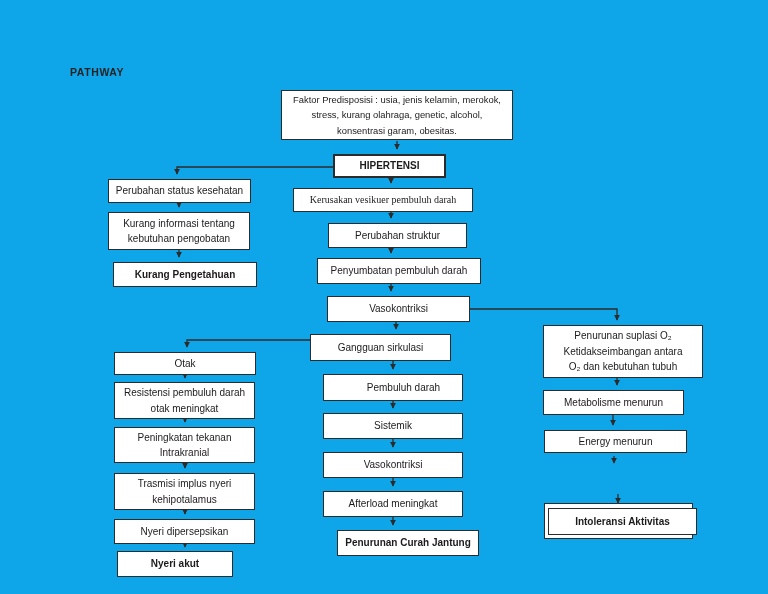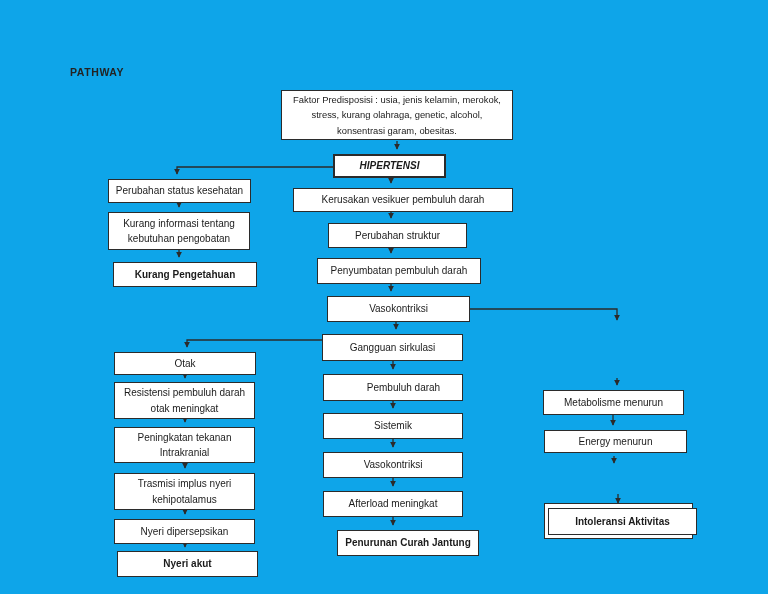--- a/index.html
+++ b/index.html
@@ -22,43 +22,43 @@
     text-align:center;
     background:#ffffff;
     border:1.5px solid #2b2b2b;
     color:#1b1b1b;
     font-size:10px;line-height:1.55;
     white-space:pre-line;
     padding:1px 3px;
   }
   .bold{font-weight:bold;}
   .dense{font-size:9.4px;line-height:1.6;}
-  .thick{border-width:2px;font-style:italic;}
+  .thick{border-width:2px;}
 
   .n-faktor{left:281px;top:90px;width:232px;height:50px;}
   .n-hipertensi{left:333px;top:154px;width:113px;height:24px;}
   .n-perubahan-status{left:108px;top:179px;width:143px;height:24px;}
   .n-kurang-informasi{left:108px;top:212px;width:142px;height:38px;}
   .n-kurang-pengetahuan{left:113px;top:262px;width:144px;height:25px;}
-  .n-kerusakan{left:293px;top:188px;width:220px;height:24px;}
+  .n-kerusakan{left:293px;top:188px;width:180px;height:24px;font-family:Liberation Serif, serif;}
   .n-perubahan-struktur{left:328px;top:223px;width:139px;height:25px;}
   .n-penyumbatan{left:317px;top:258px;width:164px;height:26px;}
   .n-vasokontriksi-1{left:327px;top:296px;width:143px;height:26px;}
-  .n-gangguan{left:322px;top:334px;width:141px;height:27px;}
+  .n-gangguan{left:310px;top:334px;width:141px;height:27px;}
   .n-pembuluh-darah{left:323px;top:374px;width:140px;height:27px;padding-left:24px;}
   .n-sistemik{left:323px;top:413px;width:140px;height:26px;}
   .n-vasokontriksi-2{left:323px;top:452px;width:140px;height:26px;}
   .n-afterload{left:323px;top:491px;width:140px;height:26px;}
   .n-penurunan-curah{left:337px;top:530px;width:142px;height:26px;}
   .n-otak{left:114px;top:352px;width:142px;height:23px;}
   .n-resistensi{left:114px;top:382px;width:141px;height:37px;}
   .n-peningkatan{left:114px;top:427px;width:141px;height:36px;}
   .n-trasmisi{left:114px;top:473px;width:141px;height:37px;}
   .n-nyeri-dipersepsikan{left:114px;top:519px;width:141px;height:25px;}
-  .n-nyeri-akut{left:117px;top:551px;width:141px;height:26px;}
+  .n-nyeri-akut{left:117px;top:551px;width:116px;height:26px;}
   .n-penurunan-suplasi{left:543px;top:325px;width:160px;height:53px;}
   .n-metabolisme{left:543px;top:390px;width:141px;height:25px;}
   .n-energy{left:544px;top:430px;width:143px;height:23px;}
   .n-kelemahan{left:544px;top:468px;width:149px;height:36px;margin-top:35px;}
   .n-intoleransi{left:548px;top:508px;width:149px;height:27px;}
 </style>
 </head>
 <body>
 
 <div id="canvas">
@@ -124,18 +124,21 @@
   <div class="node n-otak">Otak</div>
   <div class="node n-resistensi">Resistensi pembuluh darah
 otak meningkat</div>
   <div class="node n-peningkatan">Peningkatan tekanan
 Intrakranial</div>
   <div class="node n-trasmisi">Trasmisi implus nyeri
 kehipotalamus</div>
   <div class="node n-nyeri-dipersepsikan">Nyeri dipersepsikan</div>
   <div class="node bold n-nyeri-akut">Nyeri akut</div>
 
+  <div class="node n-penurunan-suplasi">Penurunan suplasi O₂
+Ketidakseimbangan antara
+O₂ dan kebutuhan tubuh</div>
   <div class="node n-metabolisme">Metabolisme menurun</div>
   <div class="node n-energy">Energy menurun</div>
   <div class="node n-kelemahan">Kelemahan umum</div>
   <div class="node bold n-intoleransi">Intoleransi Aktivitas</div>
 
 </div>
 
 </body></html>

